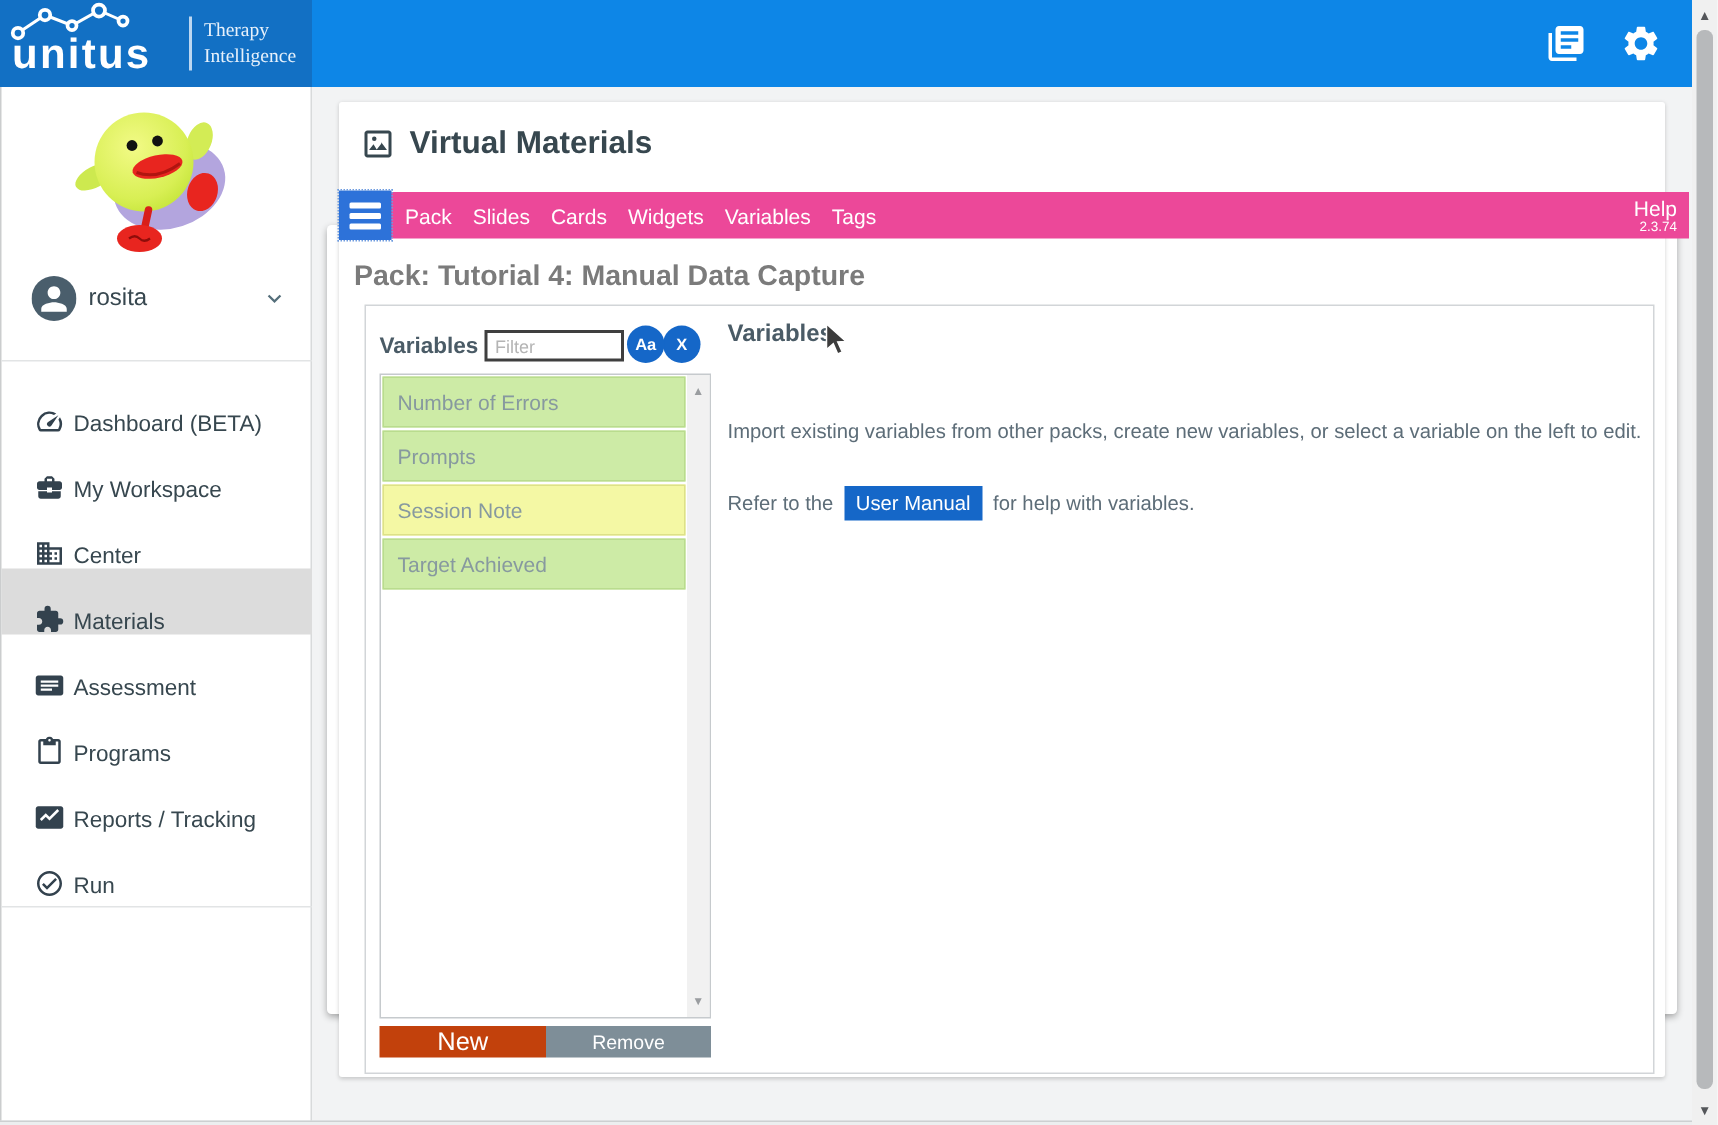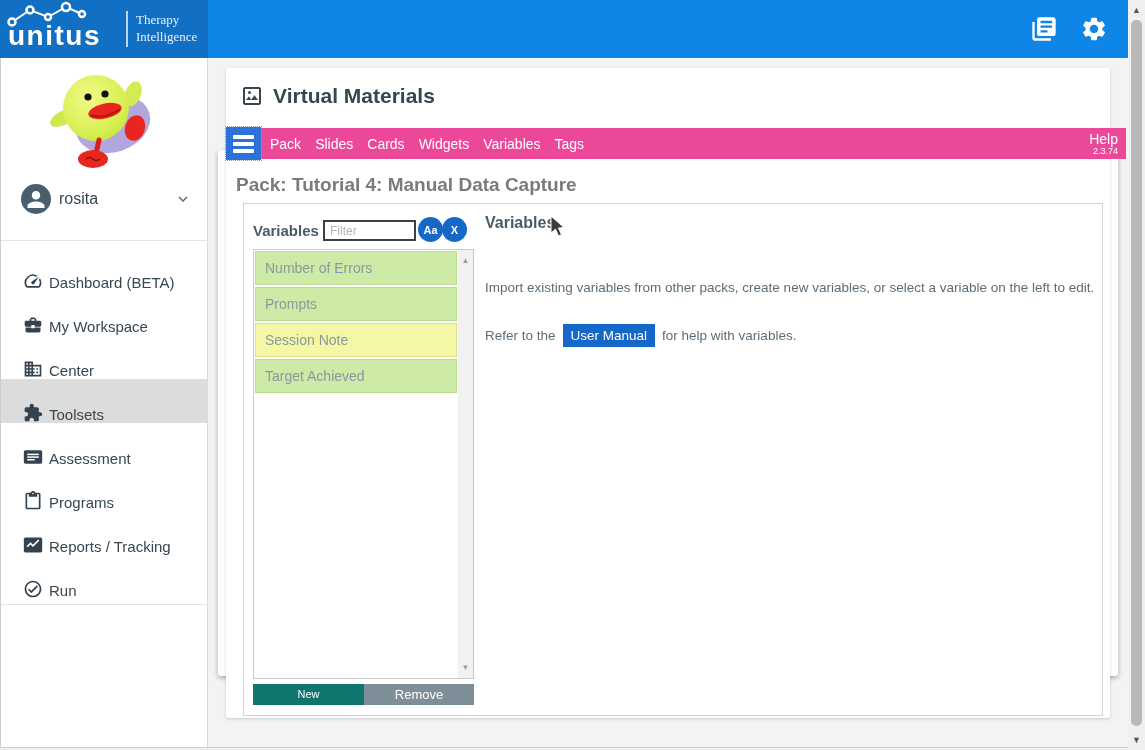--- a/index.html
+++ b/index.html
@@ -58,21 +58,21 @@
   .list-box { position:absolute; left:9px; top:45px; width:221px; height:430px; border:1px solid #c6cacd; background:#ffffff; }
   .list-items { position:absolute; left:1px; top:1px; width:202px; }
   .var-item { height:34px; margin-bottom:2px; font-size:14px; color:#87999f; line-height:33px; padding-left:9px; cursor:pointer; border:1px solid transparent; }
   .var-item.yellow { border-color:#dde188; }
   .var-item.green  { border-color:#b9dc8e; }
   .list-scroll { position:absolute; right:0; top:0; width:15px; height:428px; background:#f1f1f1; }
   .list-scroll .arr { position:absolute; left:0; width:15px; text-align:center; font-size:8px; color:#9a9da0; cursor:pointer; }
   .list-scroll .arr.up { top:6px; }
   .list-scroll .arr.down { bottom:6px; }
   .panel-buttons { position:absolute; left:9px; top:480px; width:221px; height:21px; display:flex; }
-  .btn-new { width:111px; background:#0f766e; color:#fff; font-size:11px; text-align:center; line-height:21px; cursor:pointer; }
+  .btn-new { width:111px; background:#c2410c; color:#fff; font-size:17px; text-align:center; line-height:21px; cursor:pointer; }
   .btn-remove { width:110px; background:#7e8e98; color:#fff; font-size:13px; text-align:center; line-height:21px; cursor:pointer; }
   
   .content-heading { position:absolute; left:241px; top:10px; font-size:16px; font-weight:bold; color:#4a5b66; }
   .content-p1 { position:absolute; left:241px; top:44px; font-size:13.5px; color:#5d6d78; }
   .content-p2 { position:absolute; left:241px; top:74px; width:610px; font-size:13.5px; line-height:19px; color:#5d6d78; }
   .content-p3 { position:absolute; left:241px; top:120px; font-size:13.5px; color:#5d6d78; display:flex; align-items:center; gap:7px; }
   .btn-manual { background:#1567c8; color:#ffffff; padding:4px 8px; font-size:13.5px; cursor:pointer; }
   
   .page-scroll { position:absolute; right:0; top:0; width:17px; height:750px; background:#f0f0f0; }
   .page-scroll .thumb { position:absolute; left:3px; top:20px; width:11px; height:706px; background:#b7b9bb; border-radius:5px; cursor:pointer; }
@@ -165,21 +165,21 @@
     <div class="nav-item">
       <span class="nicon"><svg viewBox="0 0 24 24">
             <path d="M12 7V3H2v18h20V7H12zM6 19H4v-2h2v2zm0-4H4v-2h2v2zm0-4H4V9h2v2zm0-4H4V5h2v2zm4 12H8v-2h2v2zm0-4H8v-2h2v2zm0-4H8V9h2v2zm0-4H8V5h2v2zm10 12h-8v-2h2v-2h-2v-2h2v-2h-2V9h8v10zm-2-8h-2v2h2v-2zm0 4h-2v2h2v-2z"></path>
           </svg></span>
       <span class="nlabel">Center</span>
     </div>
     <div class="nav-item active">
       <span class="nicon"><svg viewBox="0 0 24 24">
             <path d="M20.5 11H19V7c0-1.1-.9-2-2-2h-4V3.5a2.5 2.5 0 0 0-5 0V5H4c-1.1 0-1.99.9-1.99 2v3.8H3.5c1.49 0 2.7 1.21 2.7 2.7s-1.21 2.7-2.7 2.7H2V20c0 1.1.9 2 2 2h3.8v-1.5c0-1.49 1.21-2.7 2.7-2.7 1.49 0 2.7 1.21 2.7 2.7V22H17c1.1 0 2-.9 2-2v-4h1.5a2.5 2.5 0 0 0 0-5z"></path>
           </svg></span>
-      <span class="nlabel">Toolsets</span>
+      <span class="nlabel">Materials</span>
     </div>
     <div class="nav-item">
       <span class="nicon"><svg viewBox="0 0 24 24">
             <path d="M21 4H3c-1.1 0-2 .9-2 2v12c0 1.1.9 2 2 2h18c1.1 0 2-.9 2-2V6c0-1.1-.9-2-2-2z"></path>
             <rect x="5" y="8" width="14" height="1.8" fill="#ffffff"></rect>
             <rect x="5" y="11.2" width="14" height="1.8" fill="#ffffff"></rect>
             <rect x="5" y="14.4" width="9" height="1.8" fill="#ffffff"></rect>
           </svg></span>
       <span class="nlabel">Assessment</span>
     </div>

